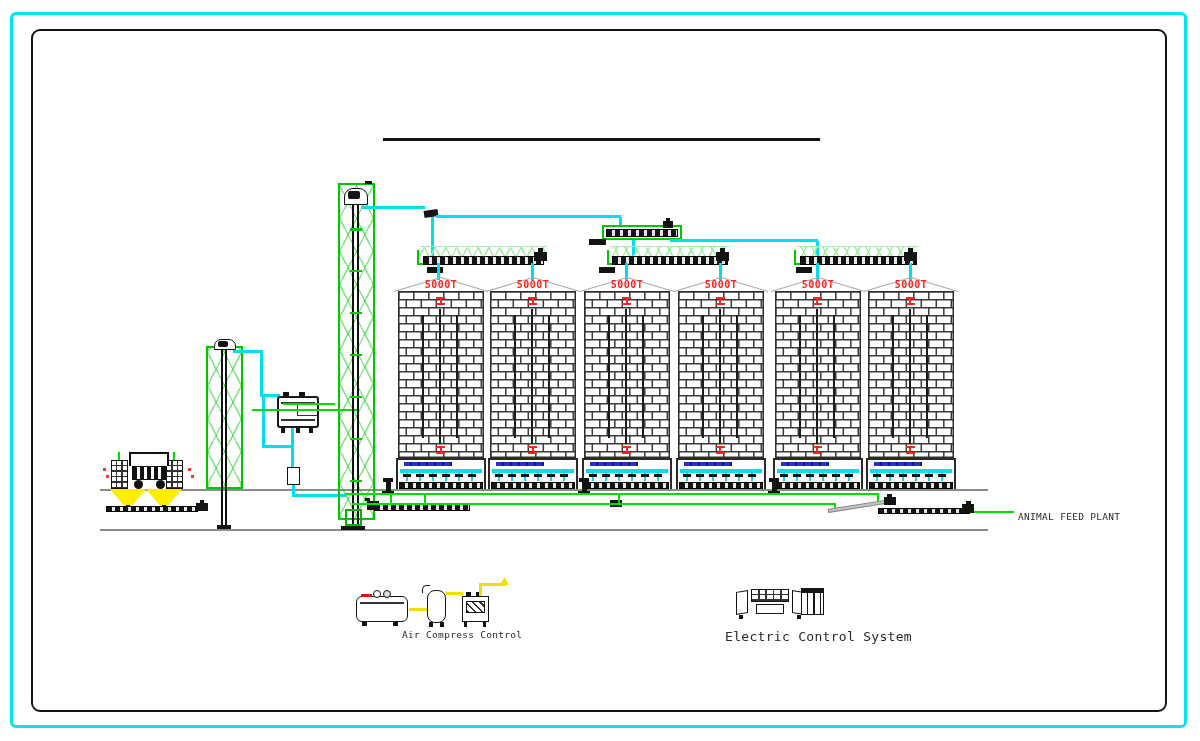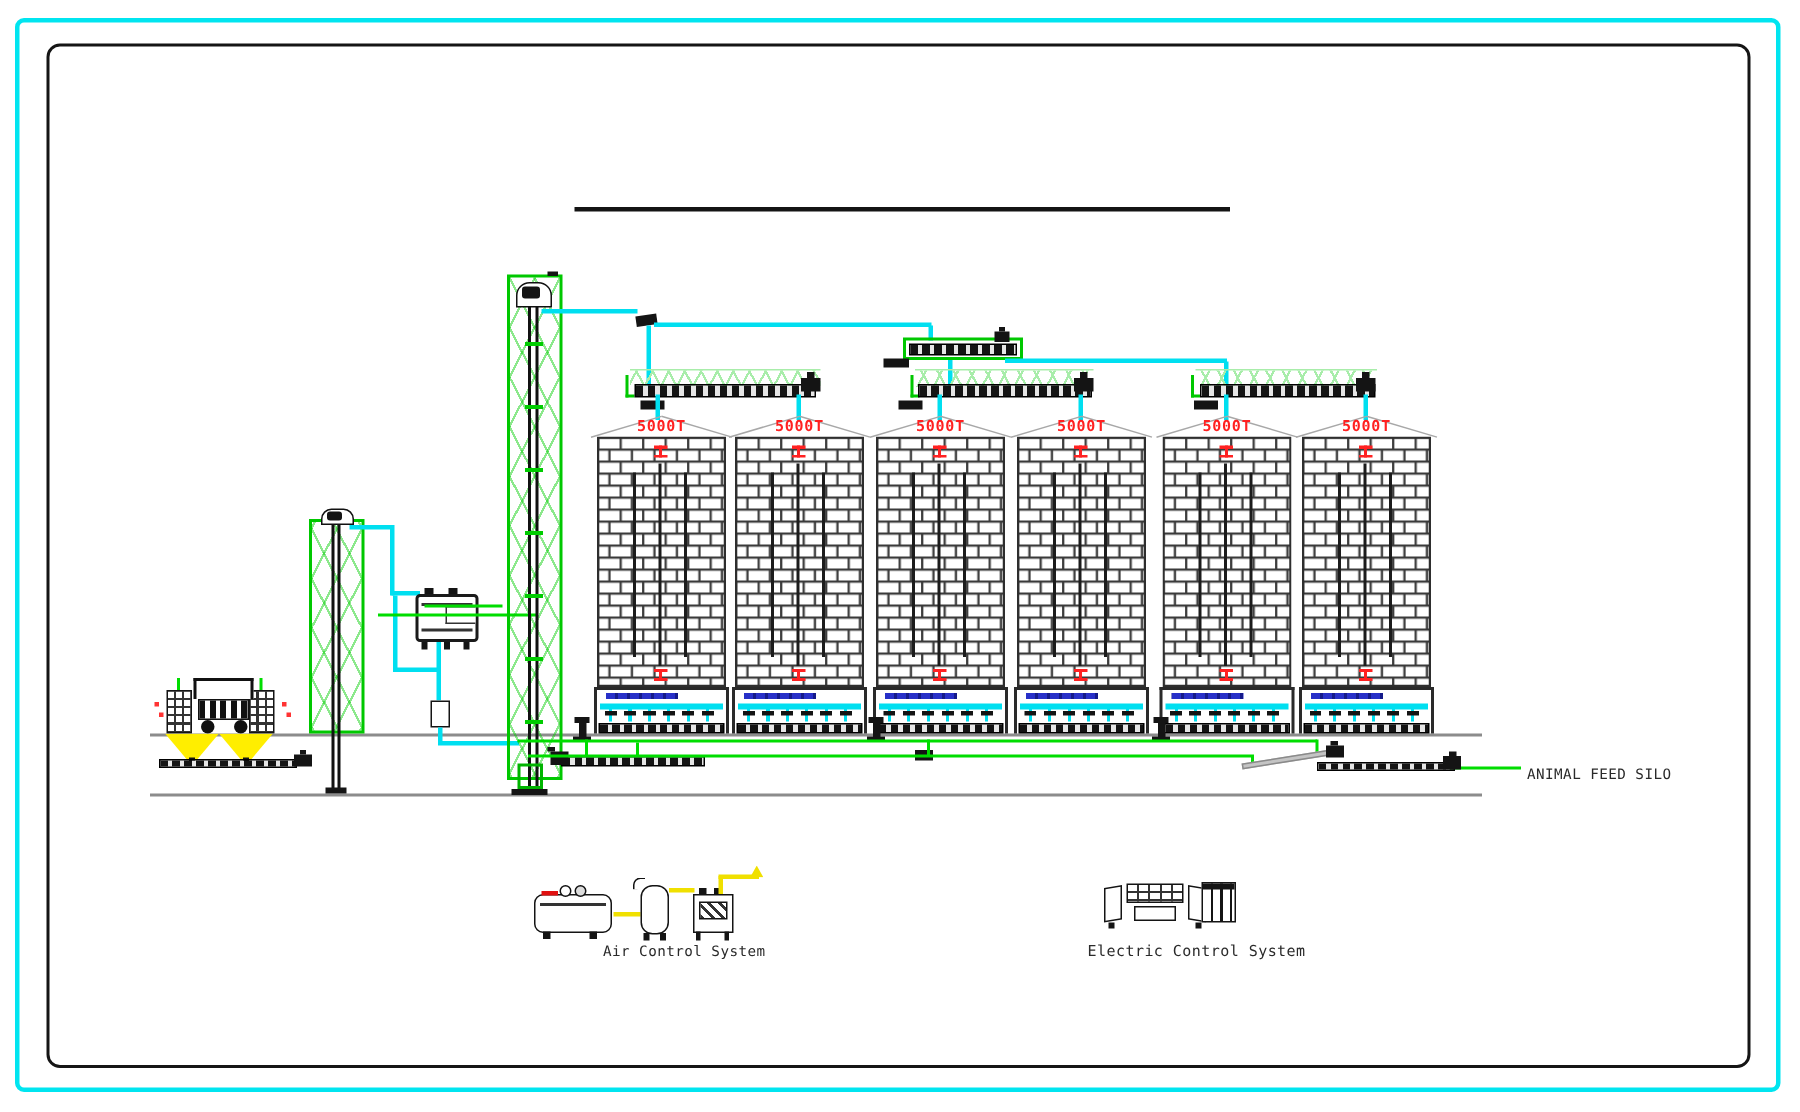--- a/index.html
+++ b/index.html
@@ -298,21 +298,21 @@
   <div class="abs green" style="left:877px;top:493px;width:2px;height:11px;"></div>
   <div class="abs green" style="left:966px;top:511px;width:48px;height:2px;"></div>
   <div class="abs green" style="left:966px;top:507px;width:2px;height:5px;"></div>
 
   <div class="abs" style="left:828px;top:509px;width:68px;height:4px;background:#c4c4c4;border:1px solid #8a8a8a;transform:rotate(-9deg);transform-origin:left center;"></div>
   <div class="abs blk" style="left:884px;top:497px;width:12px;height:8px;"></div>
   <div class="abs blk" style="left:887px;top:494px;width:5px;height:3px;"></div>
   <div class="abs convey" style="left:878px;top:508px;width:92px;height:6px;"></div>
   <div class="abs blk" style="left:962px;top:504px;width:12px;height:9px;"></div>
   <div class="abs blk" style="left:966px;top:501px;width:5px;height:3px;"></div>
-  <div class="abs cad-label" style="left:1018px;top:511px;font-size:9.5px;">ANIMAL FEED SILO</div>
+  <div class="abs cad-label" style="left:1018px;top:511px;font-size:9.5px;">ANIMAL FEED PLANT</div>
 
   <div class="abs outline" style="left:356px;top:596px;width:52px;height:26px;border-radius:6px;"></div>
   <div class="abs" style="left:360px;top:602px;width:44px;height:1.5px;background:#333;"></div>
   <div class="abs" style="left:373px;top:590px;width:8px;height:8px;border:1.2px solid #111;border-radius:50%;background:#fff;"></div>
   <div class="abs" style="left:383px;top:590px;width:8px;height:8px;border:1.2px solid #111;border-radius:50%;background:#ddd;"></div>
   <div class="abs" style="left:361px;top:594px;width:11px;height:3px;background:#e01010;"></div>
   <div class="abs blk" style="left:362px;top:621px;width:5px;height:5px;"></div>
   <div class="abs blk" style="left:393px;top:621px;width:5px;height:5px;"></div>
   <div class="abs yellow" style="left:409px;top:608px;width:18px;height:2.5px;"></div>
   <div class="abs outline" style="left:427px;top:590px;width:19px;height:33px;border-radius:8px;"></div>
@@ -322,26 +322,26 @@
   <div class="abs yellow" style="left:446px;top:592px;width:17px;height:2.5px;"></div>
   <div class="abs outline" style="left:462px;top:596px;width:27px;height:26px;"></div>
   <div class="abs hatch" style="left:466px;top:601px;width:19px;height:12px;"></div>
   <div class="abs blk" style="left:464px;top:621px;width:3px;height:6px;"></div>
   <div class="abs blk" style="left:483px;top:621px;width:3px;height:6px;"></div>
   <div class="abs blk" style="left:466px;top:592px;width:5px;height:4px;"></div>
   <div class="abs blk" style="left:476px;top:592px;width:5px;height:4px;"></div>
   <div class="abs yellow" style="left:479px;top:584px;width:2.5px;height:12px;"></div>
   <div class="abs yellow" style="left:479px;top:583px;width:27px;height:2.5px;"></div>
   <div class="abs" style="left:500px;top:577px;width:9px;height:8px;background:#f0e000;clip-path:polygon(50% 0,100% 100%,0 100%);"></div>
-  <div class="abs cad-label" style="left:402px;top:629px;font-size:9.5px;">Air Control System</div>
+  <div class="abs cad-label" style="left:402px;top:629px;font-size:9.5px;">Air Compress Control</div>
 
   <div class="abs" style="left:736px;top:591px;width:12px;height:23px;border:1.5px solid #141414;background:#fff;transform:skewY(-9deg);"></div>
   <div class="abs" style="left:792px;top:591px;width:12px;height:23px;border:1.5px solid #141414;background:#fff;transform:skewY(9deg);"></div>
   <div class="abs" style="left:751px;top:589px;width:38px;height:13px;border:1.5px solid #141414;background:
        repeating-linear-gradient(90deg, transparent 0 6px, #333 6px 7.5px),
        repeating-linear-gradient(180deg, transparent 0 4px, #333 4px 5.5px);background-color:#fff;"></div>
   <div class="abs" style="left:756px;top:604px;width:28px;height:10px;border:1.5px solid #141414;background:#fff;"></div>
   <div class="abs blk" style="left:739px;top:615px;width:4px;height:4px;"></div>
   <div class="abs blk" style="left:797px;top:615px;width:4px;height:4px;"></div>
   <div class="abs" style="left:801px;top:588px;width:23px;height:27px;border:1.6px solid #141414;background:repeating-linear-gradient(90deg, transparent 0 5px, #141414 5px 6.5px);background-color:#fff;"></div>
   <div class="abs blk" style="left:802px;top:589px;width:21px;height:4px;"></div>
-  <div class="abs cad-label" style="left:725px;top:629px;font-size:10px;">Electric Control System</div>
+  <div class="abs cad-label" style="left:725px;top:629px;font-size:13px;">Electric Control System</div>
 </div>
 
 </body></html>

